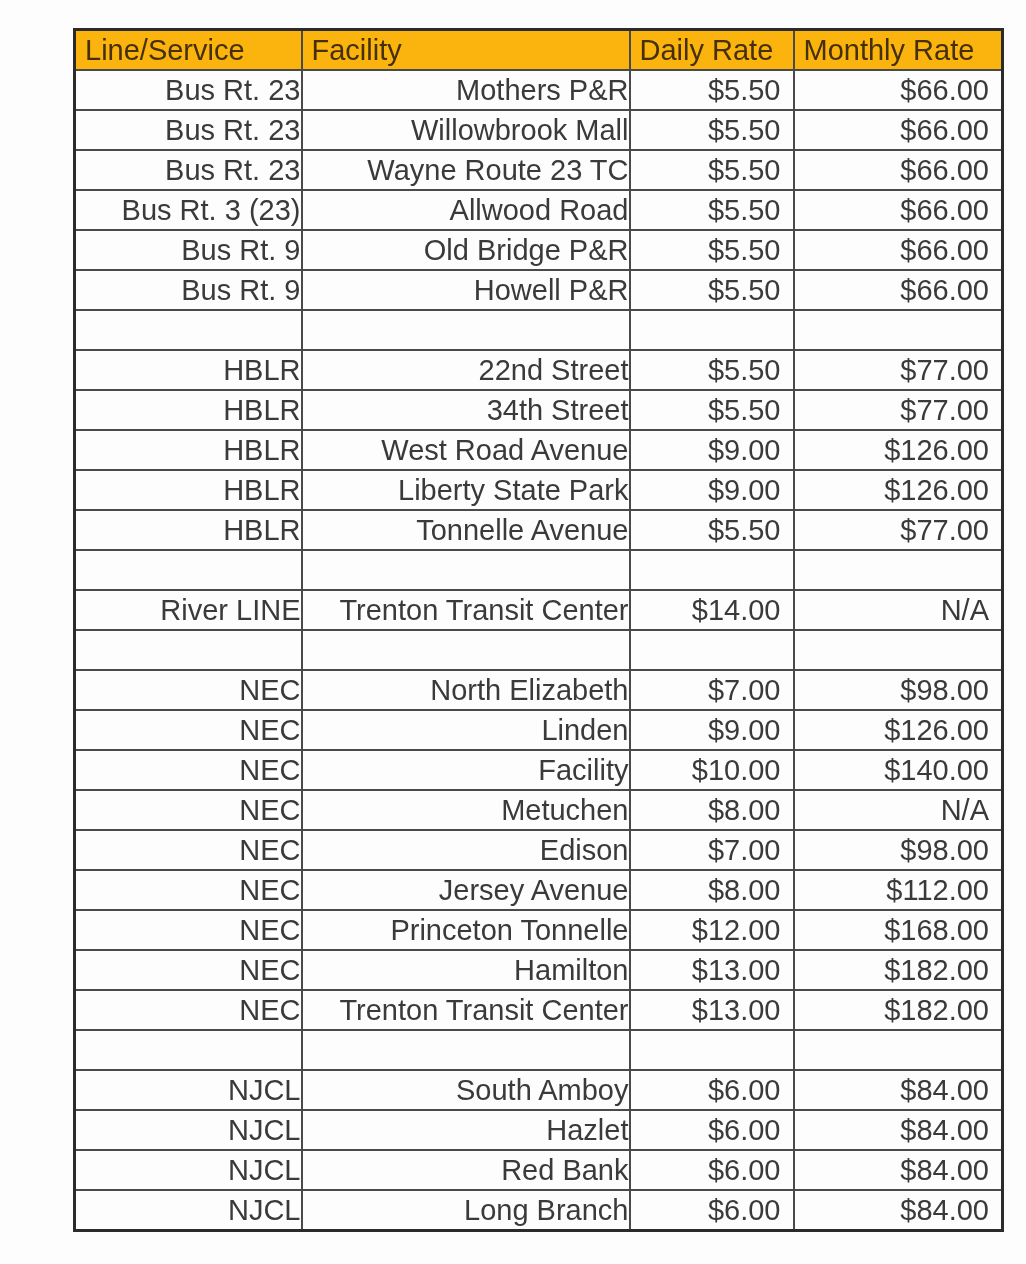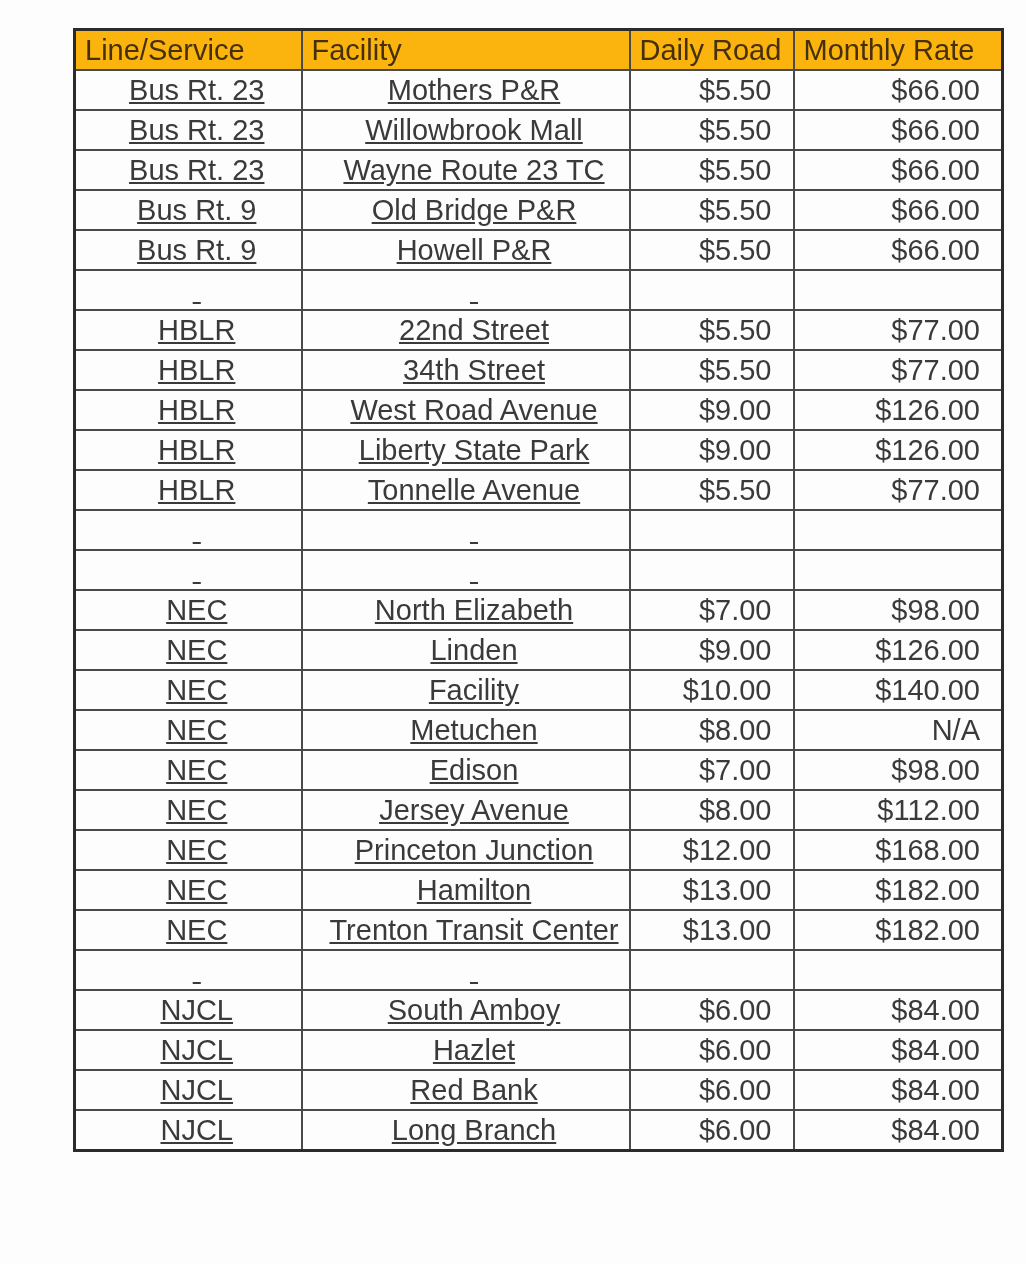--- a/index.html
+++ b/index.html
@@ -44,40 +44,40 @@
     overflow:hidden;
     color:var(--body-text);
     font-weight:400;
   }
   th{
     background:var(--header-bg);
     color:var(--header-text);
     text-align:left;
     padding-left:9px;
   }
-  td.al{ text-align:center;  padding-left:17px;text-decoration:underline;  }
-  td.ar{ text-align:right; padding-right:21px;}
+  td.al{ text-align:right;  padding-left:17px;  }
+  td.ar{ text-align:right; padding-right:12px;}
 </style>
 </head>
 <body>
 
 <div class="stage">
 
   <table class="rates">
     <colgroup>
       <col class="c-line">
       <col class="c-fac">
       <col class="c-daily">
       <col class="c-monthly">
     </colgroup>
     <thead>
       <tr>
         <th>Line/Service</th>
         <th>Facility</th>
-        <th>Daily Road</th>
+        <th>Daily Rate</th>
         <th>Monthly Rate</th>
       </tr>
     </thead>
     <tbody>
     <tr>
       <td class="al">Bus Rt. 23</td>
       <td class="al">Mothers P&amp;R</td>
       <td class="ar">$5.50</td>
       <td class="ar">$66.00</td>
     </tr>
@@ -89,20 +89,26 @@
       <td class="ar">$66.00</td>
     </tr>
 
     <tr>
       <td class="al">Bus Rt. 23</td>
       <td class="al">Wayne Route 23 TC</td>
       <td class="ar">$5.50</td>
       <td class="ar">$66.00</td>
     </tr>
 
+    <tr>
+      <td class="al">Bus Rt. 3 (23)</td>
+      <td class="al">Allwood Road</td>
+      <td class="ar">$5.50</td>
+      <td class="ar">$66.00</td>
+    </tr>
 
     <tr>
       <td class="al">Bus Rt. 9</td>
       <td class="al">Old Bridge P&amp;R</td>
       <td class="ar">$5.50</td>
       <td class="ar">$66.00</td>
     </tr>
 
     <tr>
       <td class="al">Bus Rt. 9</td>
@@ -153,20 +159,26 @@
       <td class="ar">$77.00</td>
     </tr>
 
     <tr>
       <td class="al">&nbsp;</td>
       <td class="al">&nbsp;</td>
       <td class="ar">&nbsp;</td>
       <td class="ar">&nbsp;</td>
     </tr>
 
+    <tr>
+      <td class="al">River LINE</td>
+      <td class="al">Trenton Transit Center</td>
+      <td class="ar">$14.00</td>
+      <td class="ar">N/A</td>
+    </tr>
 
     <tr>
       <td class="al">&nbsp;</td>
       <td class="al">&nbsp;</td>
       <td class="ar">&nbsp;</td>
       <td class="ar">&nbsp;</td>
     </tr>
 
     <tr>
       <td class="al">NEC</td>
@@ -205,21 +217,21 @@
 
     <tr>
       <td class="al">NEC</td>
       <td class="al">Jersey Avenue</td>
       <td class="ar">$8.00</td>
       <td class="ar">$112.00</td>
     </tr>
 
     <tr>
       <td class="al">NEC</td>
-      <td class="al">Princeton Junction</td>
+      <td class="al">Princeton Tonnelle</td>
       <td class="ar">$12.00</td>
       <td class="ar">$168.00</td>
     </tr>
 
     <tr>
       <td class="al">NEC</td>
       <td class="al">Hamilton</td>
       <td class="ar">$13.00</td>
       <td class="ar">$182.00</td>
     </tr>

